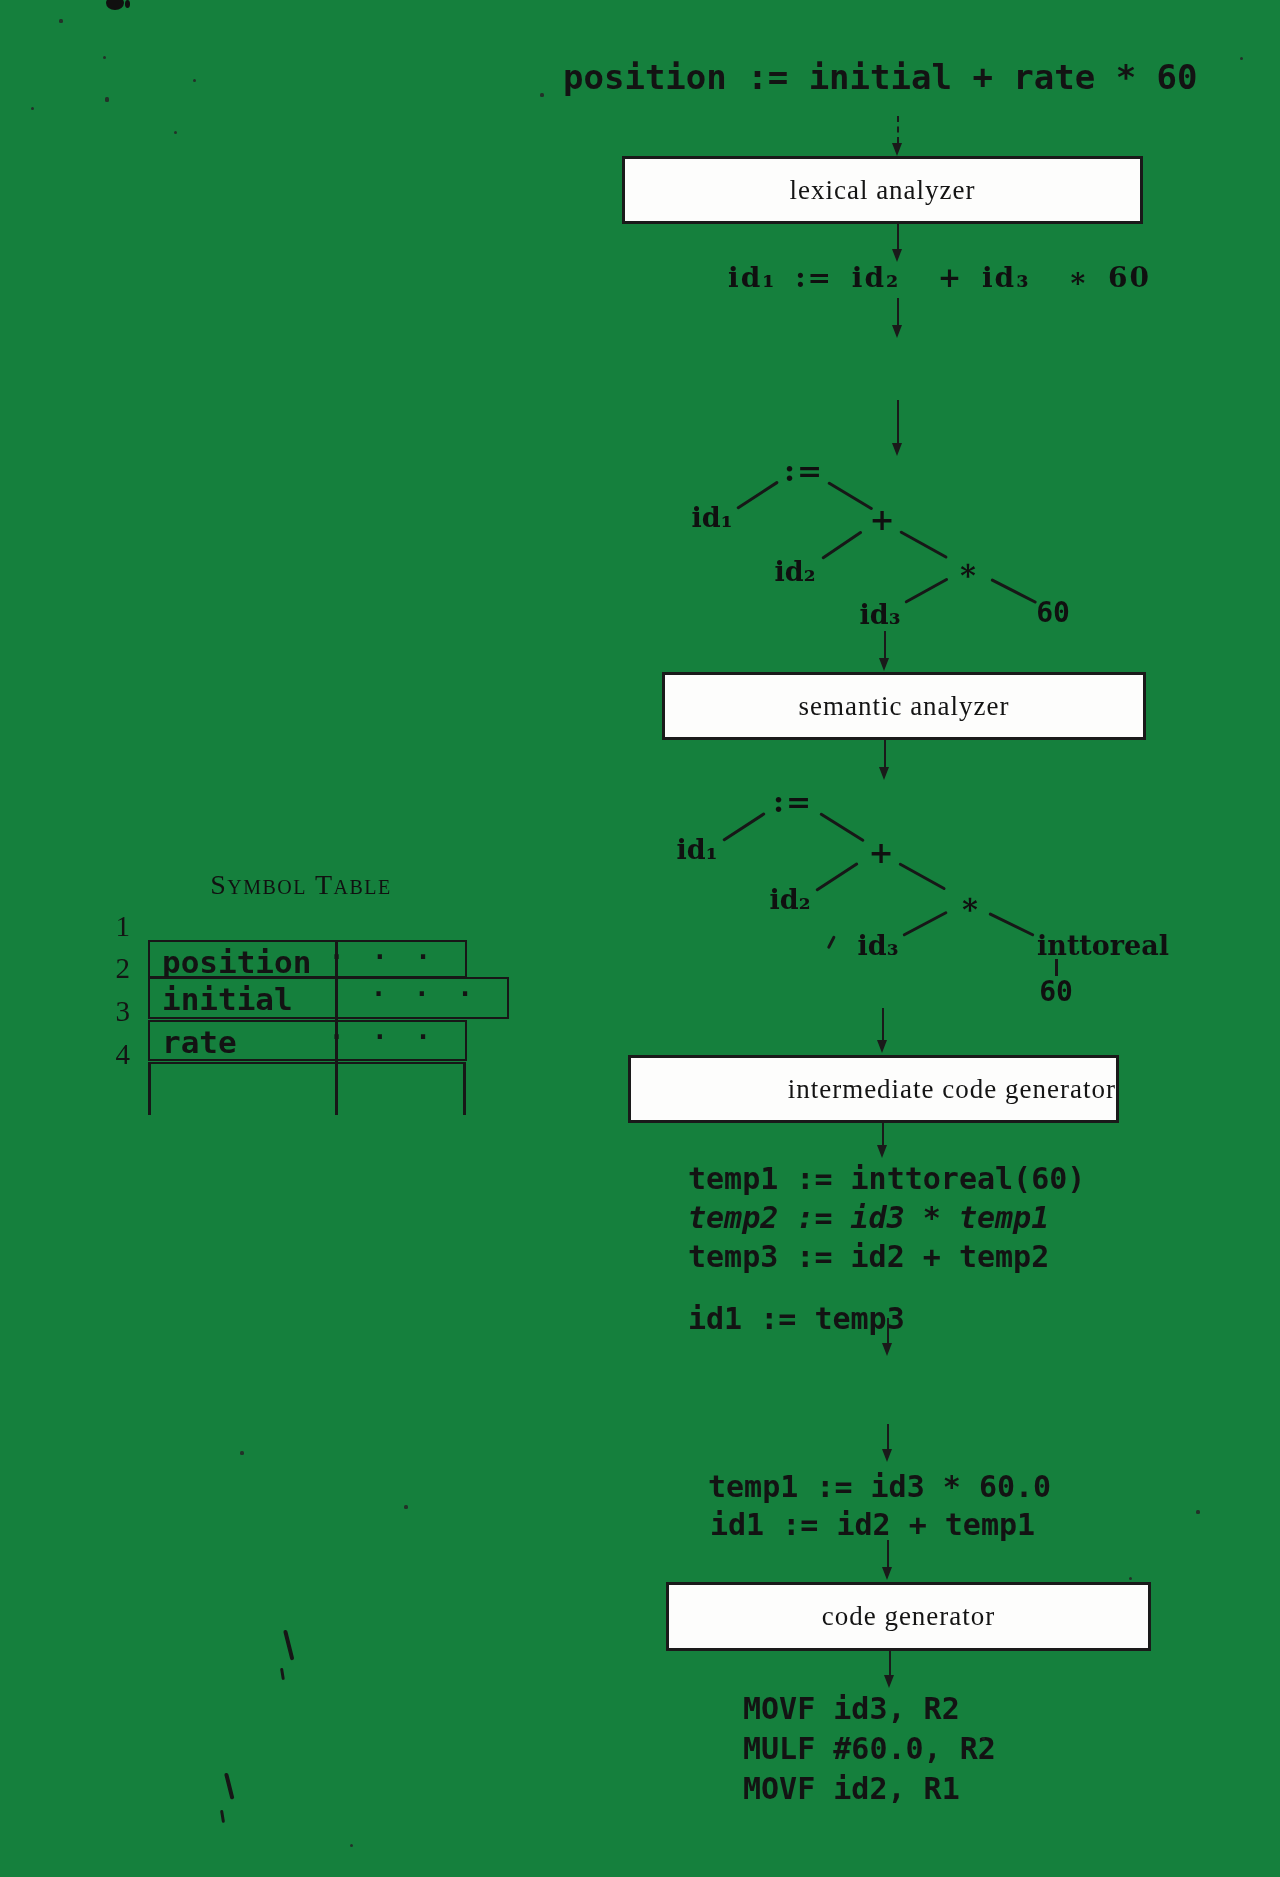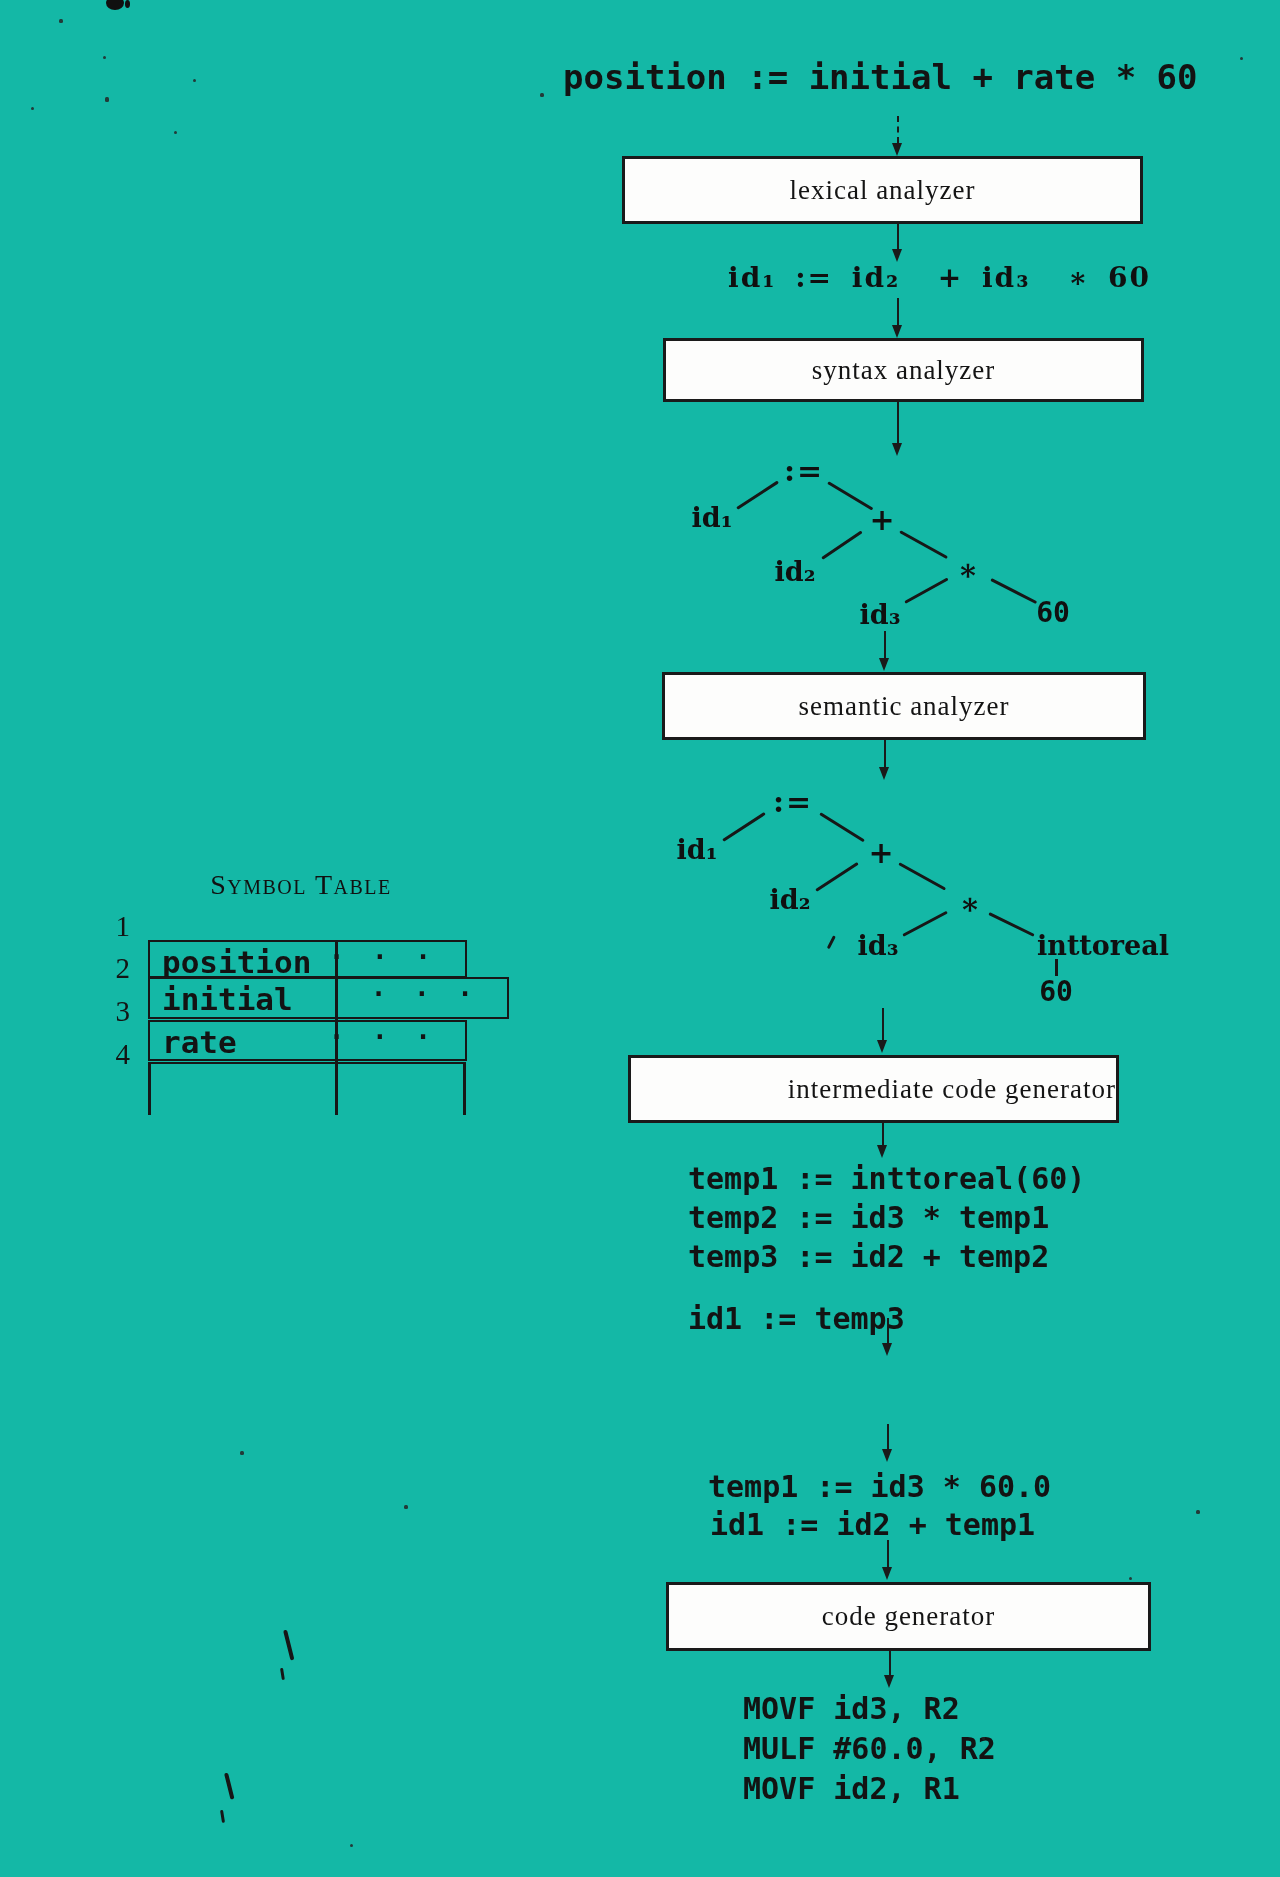--- a/index.html
+++ b/index.html
@@ -1,18 +1,18 @@
 <!DOCTYPE html>
 <html><head>
 <meta charset="utf-8">
 <style>
   html,body{margin:0;padding:0;background:#e8e8e6;}
   .page{
     position:relative;width:1280px;height:1877px;margin:0 auto;
-    background:#14b8a6;color:#161616;overflow:hidden;
+    background:#15803d;color:#161616;overflow:hidden;
     font-family:"Liberation Serif", serif;
   }
   
   .pbox{
     position:absolute;border:3px solid #1a1a1a;background:#fdfdfc;
     display:flex;align-items:center;justify-content:center;
   }
   .pbox .lbl{
     font:27px "Liberation Serif", serif;color:#141414;letter-spacing:1px;white-space:pre;
   }
@@ -84,23 +84,20 @@
   <div class="arrow" style="left:884px;top:738px;height:29px;"></div>
   <div class="arrow" style="left:882px;top:1008px;height:32px;"></div>
   <div class="arrow" style="left:882px;top:1121px;height:24px;"></div>
   <div class="arrow" style="left:887px;top:1318px;height:25px;"></div>
   <div class="arrow" style="left:887px;top:1424px;height:25px;"></div>
   <div class="arrow" style="left:887px;top:1540px;height:27px;"></div>
   <div class="arrow" style="left:889px;top:1649px;height:26px;"></div>
 
   <div class="pbox" style="left:622px;top:156px;width:515px;height:62px;">
     <span class="lbl">lexical analyzer</span>
-  </div>
-  <div class="pbox" style="left:663px;top:338px;width:475px;height:58px;">
-    <span class="lbl">syntax analyzer</span>
   </div>
   <div class="pbox" style="left:662px;top:672px;width:478px;height:62px;">
     <span class="lbl">semantic analyzer</span>
   </div>
   <div class="pbox" style="left:628px;top:1055px;width:485px;height:62px;justify-content:flex-end;">
     <span class="lbl">intermediate code generator</span>
   </div>
   <div class="pbox" style="left:666px;top:1582px;width:479px;height:63px;">
     <span class="lbl">code generator</span>
   </div>
@@ -136,21 +133,21 @@
     <div class="node op" style="left:882px;top:852px;">+</div>
     <div class="node" style="left:790px;top:899px;">id₂</div>
     <div class="node op" style="left:971px;top:903px;">∗</div>
     <div class="node" style="left:878px;top:945px;">id₃</div>
     <div class="node" style="left:1055px;top:945px;margin-left:48px;">inttoreal</div>
     <div class="node m60" style="left:1056px;top:991px;">60</div>
   </div>
 
   <div>
     <div class="mono" style="left:688px;top:1161px;">temp1 := inttoreal(60)</div>
-    <div class="mono" style="left:688px;top:1200px;">temp2 := id3 * temp1</div>
+    <div class="mono" style="left:688px;top:1200px;font-style:italic;">temp2 := id3 * temp1</div>
     <div class="mono" style="left:688px;top:1239px;">temp3 := id2 + temp2</div>
     <div class="mono" style="left:688px;top:1278px;margin-top:23px;">id1 := temp3</div>
   </div>
 
   <div>
     <div class="mono" style="left:708px;top:1469px;">temp1 := id3 * 60.0</div>
     <div class="mono" style="left:710px;top:1507px;">id1 := id2 + temp1</div>
   </div>
 
   <div>

